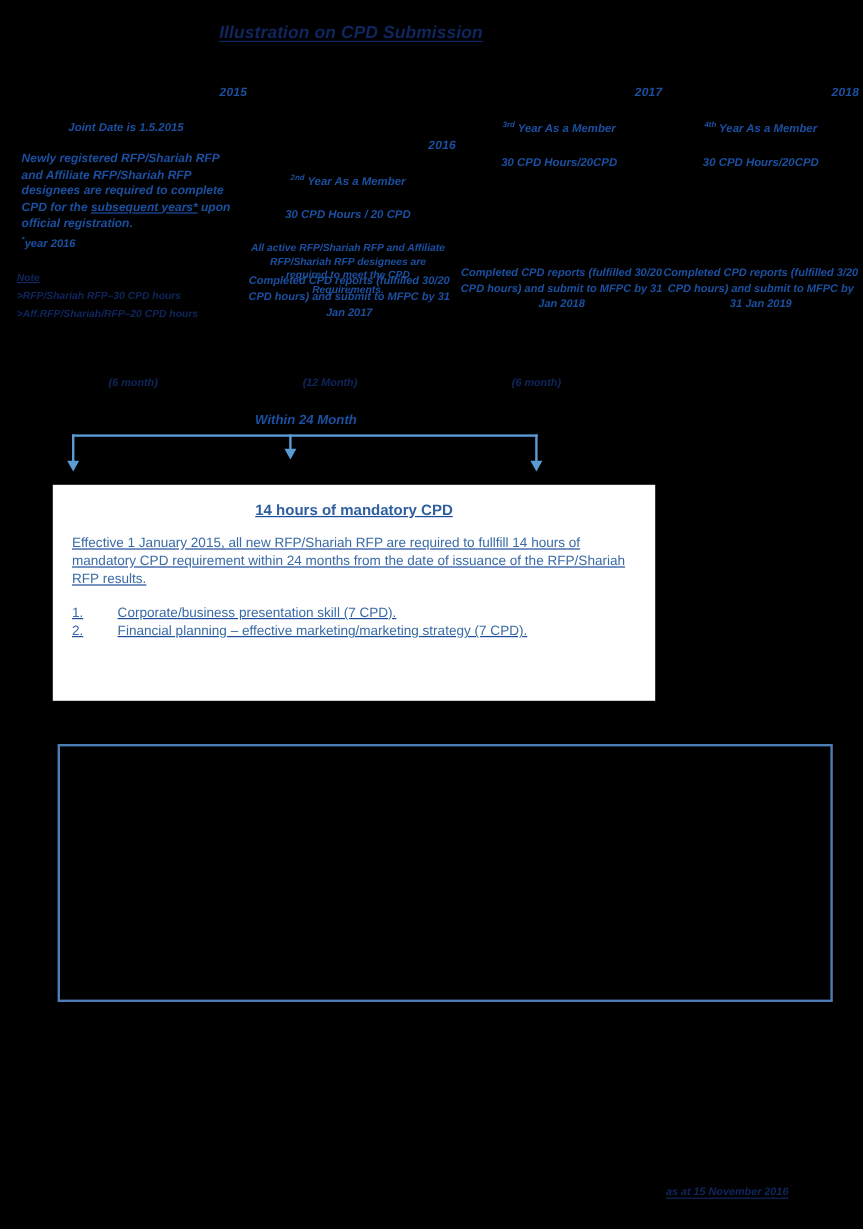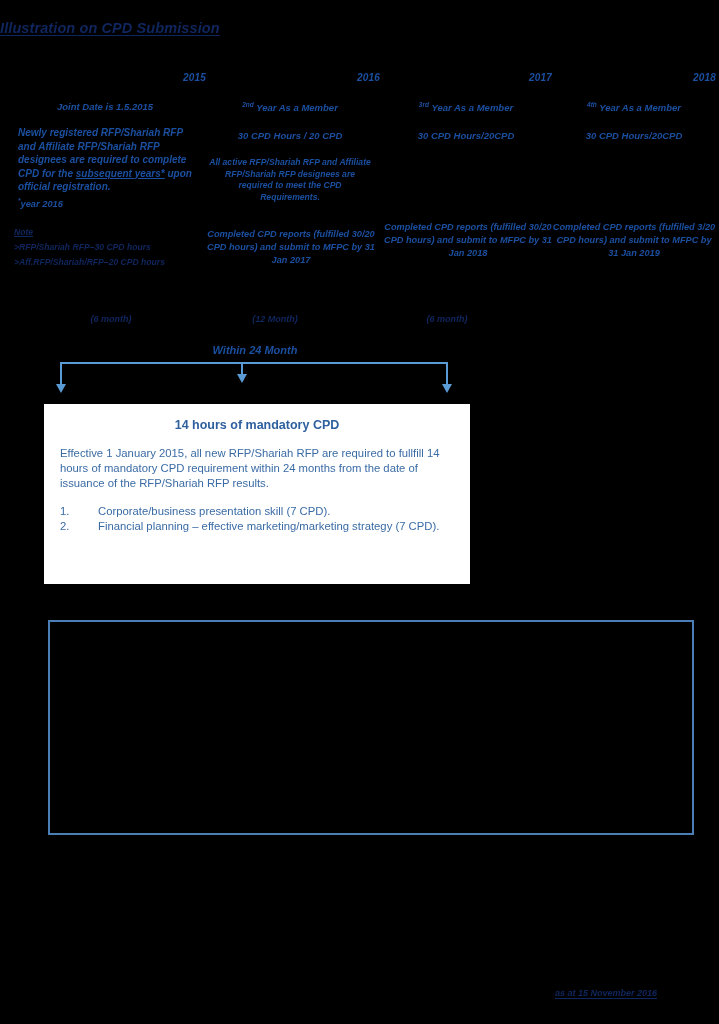--- a/index.html
+++ b/index.html
@@ -23,36 +23,37 @@
     width: 719px;
     height: 1024px;
   }
 
   
   #doc-title {
     position: absolute;
     top: 20px;
     left: 0;
     width: 585px;
+    text-align: center;
     font-size: 14.5px;
     font-weight: bold;
     font-style: italic;
     letter-spacing: .1px;
     color: #10265E;
     text-decoration: underline;
     text-underline-offset: 2px;
   }
 
   
   .col {
     position: absolute;
     top: 72px;
   }
   .col-1 { left: 4px;   width: 202px; }
-  .col-2 { left: 200px; width: 180px; }
+  .col-2 { left: 200px; width: 180px; margin-top: 44px; }
   .col-3 { left: 380px; width: 172px; }
   .col-4 { left: 552px; width: 164px; }
 
   .year {
     text-align: right;
     font-size: 10px;
     font-weight: bold;
     font-style: italic;
     color: #1B4FA0;
     letter-spacing: .2px;
@@ -188,25 +189,26 @@
   }
   .arrow-1 { left: 56px;  top: 384px; }
   .arrow-2 { left: 237px; top: 374px; }
   .arrow-3 { left: 442px; top: 384px; }
 
   
   #mandatory-box {
     position: absolute;
     left: 44px;
     top: 404px;
-    width: 426px;
+    width: 502px;
     height: 180px;
     background: #FFFFFF;
     box-sizing: border-box;
     padding: 14px 16px 10px 16px;
+    text-decoration: underline;
   }
   #mandatory-title {
     text-align: center;
     font-size: 12.5px;
     font-weight: bold;
     color: #2E5F9E;
     margin-bottom: 14px;
   }
   .mandatory-para {
     font-size: 11.3px;

